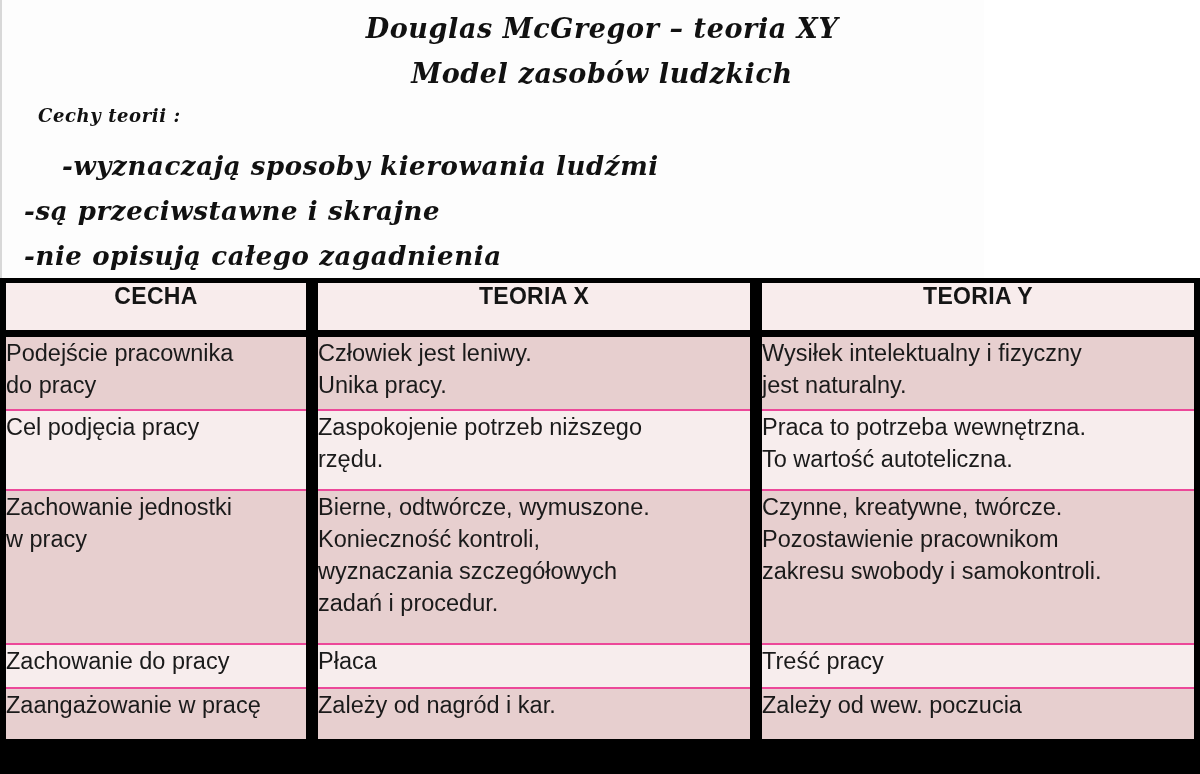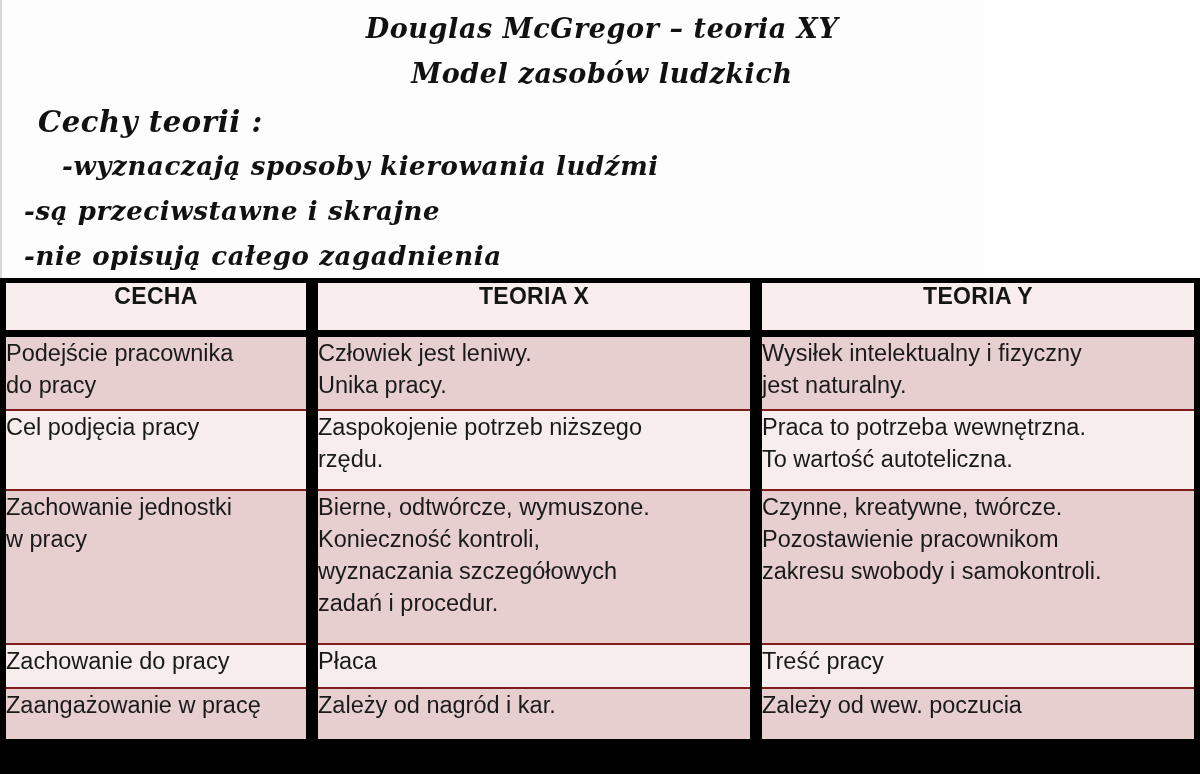--- a/index.html
+++ b/index.html
@@ -49,21 +49,21 @@
     text-align: center;
     font-size: 27px;
   }
   .title-line-1 { top: 13px; }
   .title-line-2 { top: 58px; }
 
   .lead {
     position: absolute;
     left: 36px;
     top: 105px;
-    font-size: 29px;
+    font-size: 18px;
   }
 
   .bullet {
     position: absolute;
     left: 22px;
     font-size: 26px;
   }
   .bullet-0 { top: 151px; margin-left: 38px; }
   .bullet-1 { top: 196px; }
   .bullet-2 { top: 241px; }
@@ -117,21 +117,21 @@
     border-bottom: 7px solid #000000;
     font-family: "Liberation Sans", sans-serif;
   }
 
   .cell {
     font-size: 23.5px;
     line-height: 32px;
     color: #1a1a1a;
     padding: 5px 8px 6px 8px;
     font-family: "Liberation Sans", sans-serif;
-    border-bottom: 2px solid #7f1d1d;
+    border-bottom: 2px solid #ec4899;
   }
 
   .row-dark .cell { background: #e7cfcf; }
   .row-light .cell { background: #f7eded; }
 
   .cell .ln { display: block; white-space: nowrap; }
 
   
   .r0 .cell { height: 72px; }
   .r1 .cell { height: 78px; }

